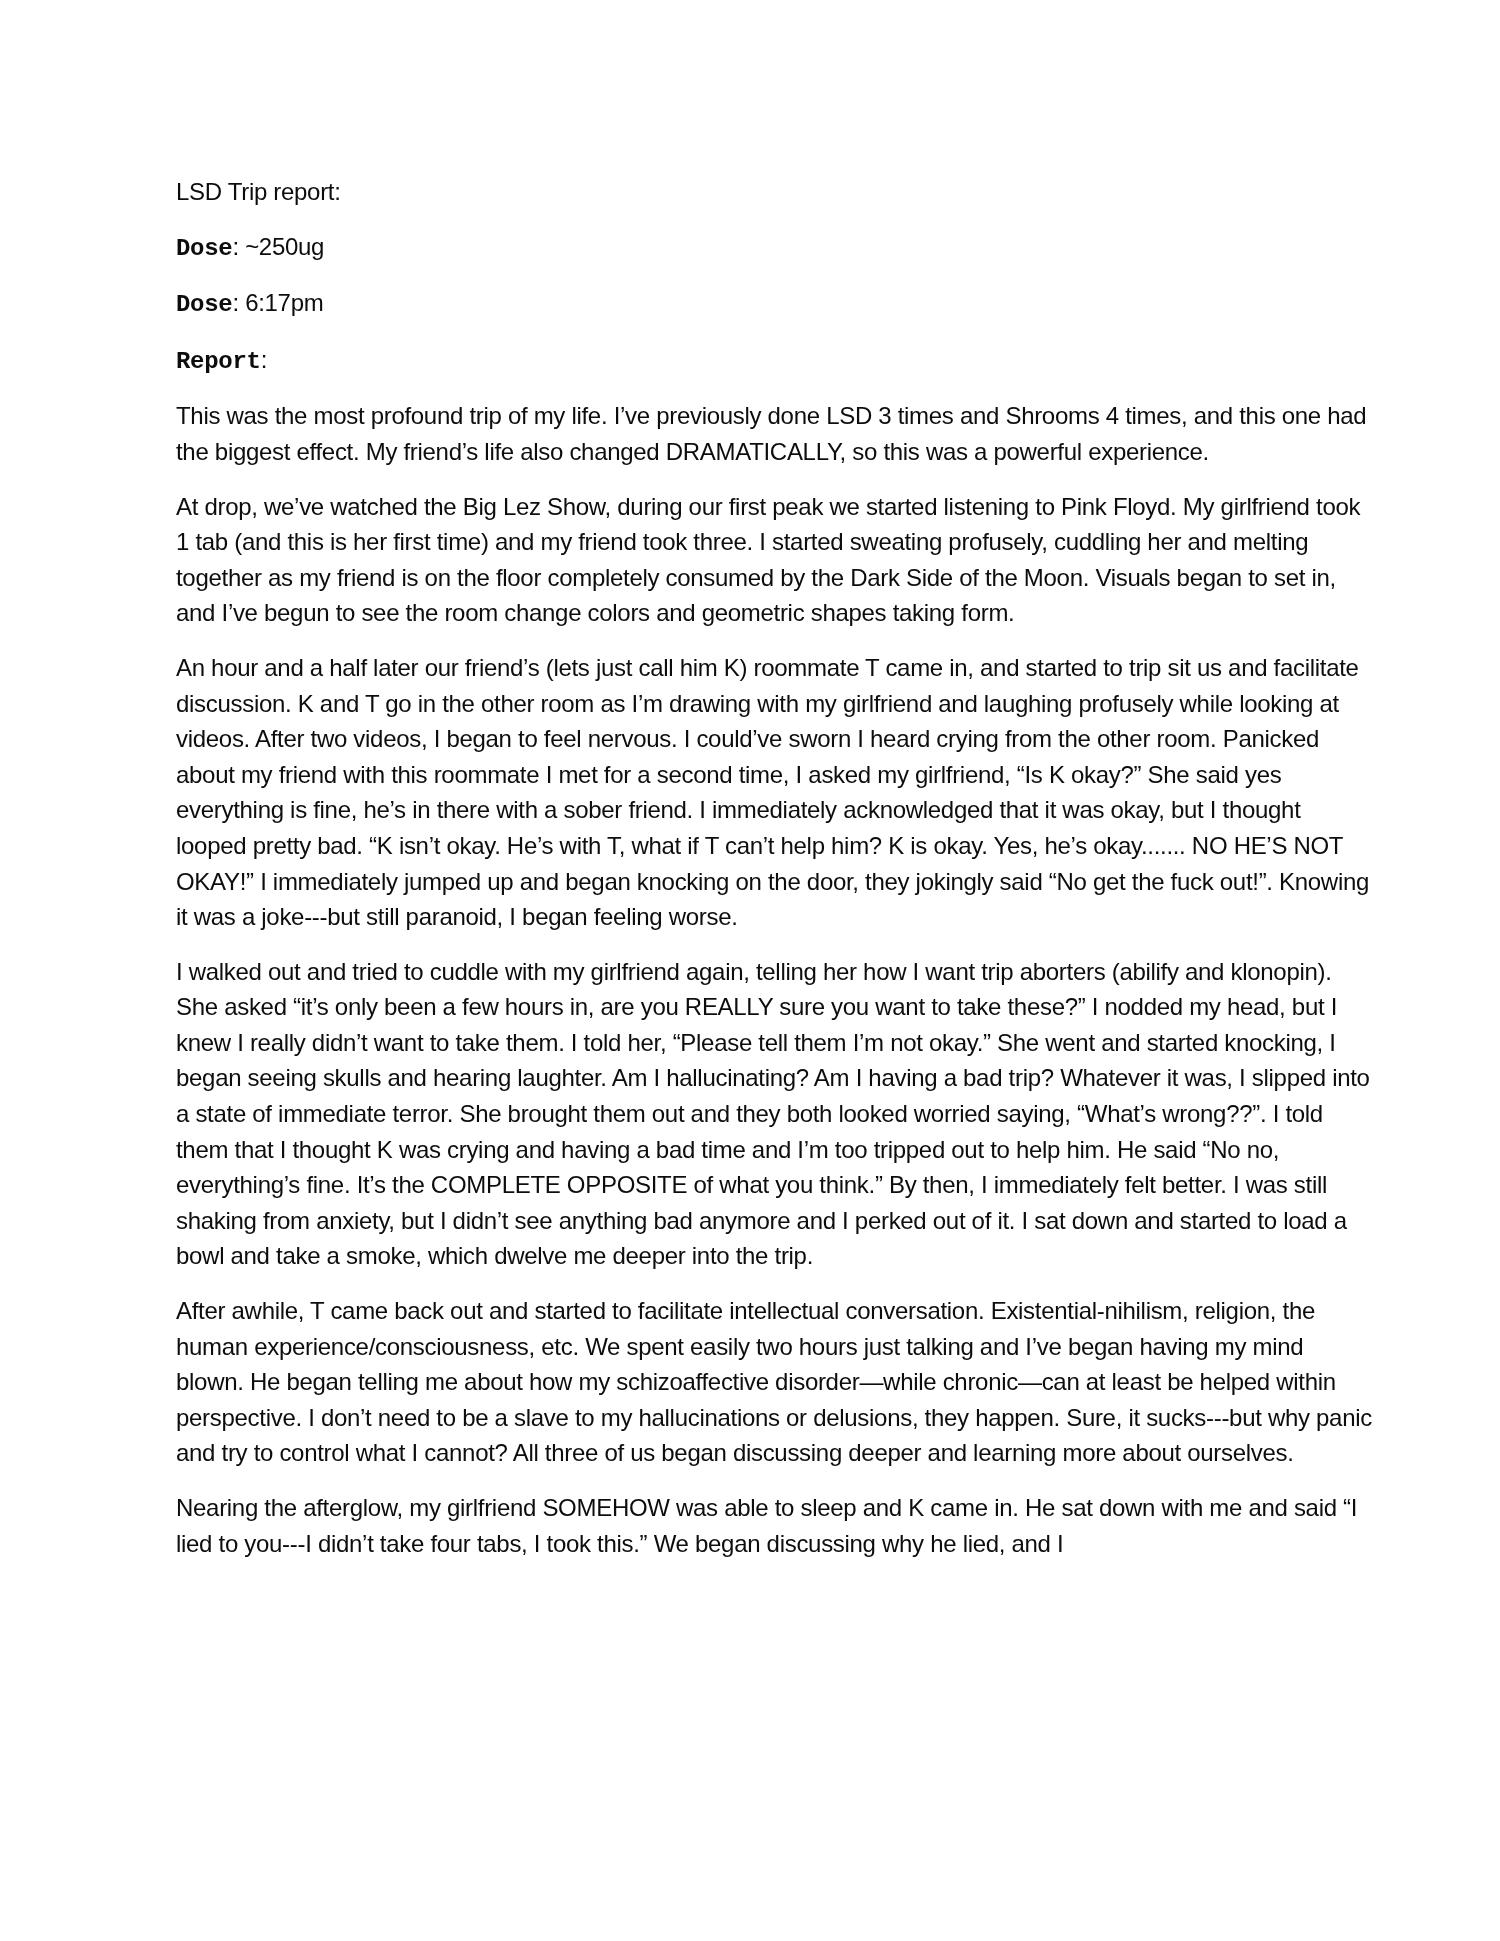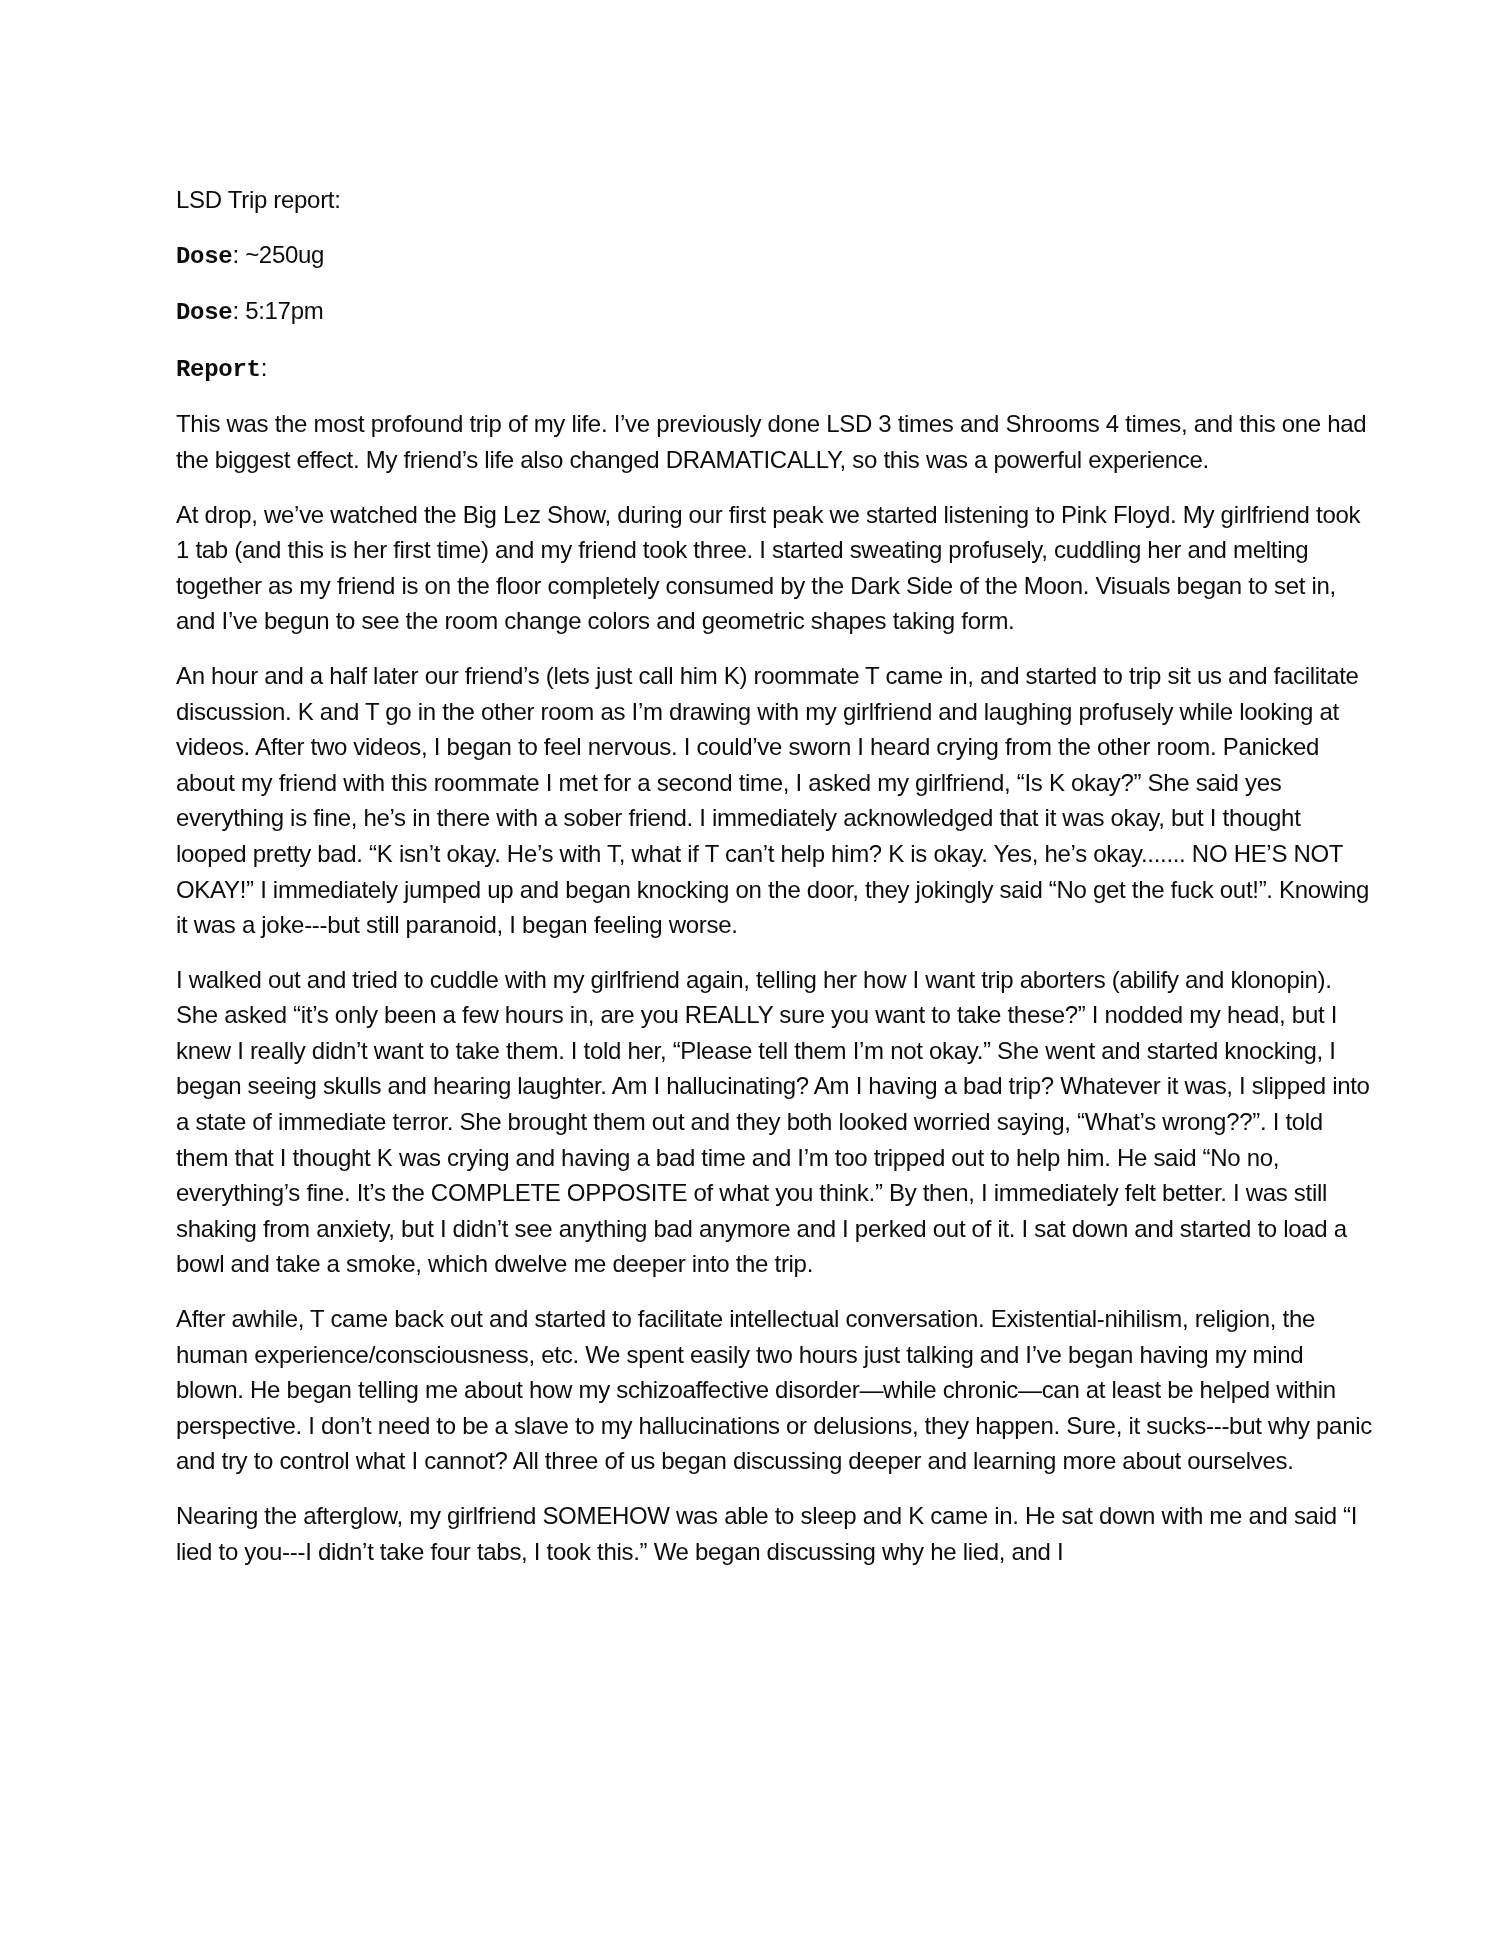--- a/index.html
+++ b/index.html
@@ -19,36 +19,36 @@
     top: 174px;
     width: 1200px;
     font-family: "Liberation Sans", sans-serif;
     font-size: 24px;
     line-height: 35.6px;
     letter-spacing: -0.3px;
     color: #0d0d0d;
     text-rendering: optimizeLegibility;
   }
   .page p {
-    margin: 8px 0 19px 0;
+    margin: 0 0 19px 0;
   }
   .page strong {
     font-weight: bold;
     font-family: Liberation Mono, monospace;
   }
 </style>
 </head>
 <body>
 
 <div class="page">
   <p>LSD Trip report:</p>
 
   <p><strong>Dose</strong><span>: ~250ug</span></p>
 
-  <p><strong>Dose</strong><span>: 5:17pm</span></p>
+  <p><strong>Dose</strong><span>: 6:17pm</span></p>
 
   <p><strong>Report</strong><span>:</span></p>
 
   <p>This was the most profound trip of my life. I’ve previously done LSD 3 times and Shrooms 4 times, and this one had the biggest effect. My friend’s life also changed DRAMATICALLY, so this was a powerful experience.</p>
   <p>At drop, we’ve watched the Big Lez Show, during our first peak we started listening to Pink Floyd. My girlfriend took 1 tab (and this is her first time) and my friend took three. I started sweating profusely, cuddling her and melting together as my friend is on the floor completely consumed by the Dark Side of the Moon. Visuals began to set in, and I’ve begun to see the room change colors and geometric shapes taking form.</p>
   <p>An hour and a half later our friend’s (lets just call him K) roommate T came in, and started to trip sit us and facilitate discussion. K and T go in the other room as I’m drawing with my girlfriend and laughing profusely while looking at videos. After two videos, I began to feel nervous. I could’ve sworn I heard crying from the other room. Panicked about my friend with this roommate I met for a second time, I asked my girlfriend, “Is K okay?” She said yes everything is fine, he’s in there with a sober friend. I immediately acknowledged that it was okay, but I thought looped pretty bad. “K isn’t okay. He’s with T, what if T can’t help him? K is okay. Yes, he’s okay....... NO HE’S NOT OKAY!” I immediately jumped up and began knocking on the door, they jokingly said “No get the fuck out!”. Knowing it was a joke---but still paranoid, I began feeling worse.</p>
   <p>I walked out and tried to cuddle with my girlfriend again, telling her how I want trip aborters (abilify and klonopin). She asked “it’s only been a few hours in, are you REALLY sure you want to take these?” I nodded my head, but I knew I really didn’t want to take them. I told her, “Please tell them I’m not okay.” She went and started knocking, I began seeing skulls and hearing laughter. Am I hallucinating? Am I having a bad trip? Whatever it was, I slipped into a state of immediate terror. She brought them out and they both looked worried saying, “What’s wrong??”. I told them that I thought K was crying and having a bad time and I’m too tripped out to help him. He said “No no, everything’s fine. It’s the COMPLETE OPPOSITE of what you think.” By then, I immediately felt better. I was still shaking from anxiety, but I didn’t see anything bad anymore and I perked out of it. I sat down and started to load a bowl and take a smoke, which dwelve me deeper into the trip.</p>
   <p>After awhile, T came back out and started to facilitate intellectual conversation. Existential-nihilism, religion, the human experience/consciousness, etc. We spent easily two hours just talking and I’ve began having my mind blown. He began telling me about how my schizoaffective disorder—while chronic—can at least be helped within perspective. I don’t need to be a slave to my hallucinations or delusions, they happen. Sure, it sucks---but why panic and try to control what I cannot? All three of us began discussing deeper and learning more about ourselves.</p>
   <p>Nearing the afterglow, my girlfriend SOMEHOW was able to sleep and K came in. He sat down with me and said “I lied to you---I didn’t take four tabs, I took this.” We began discussing why he lied, and I</p>
 </div>

